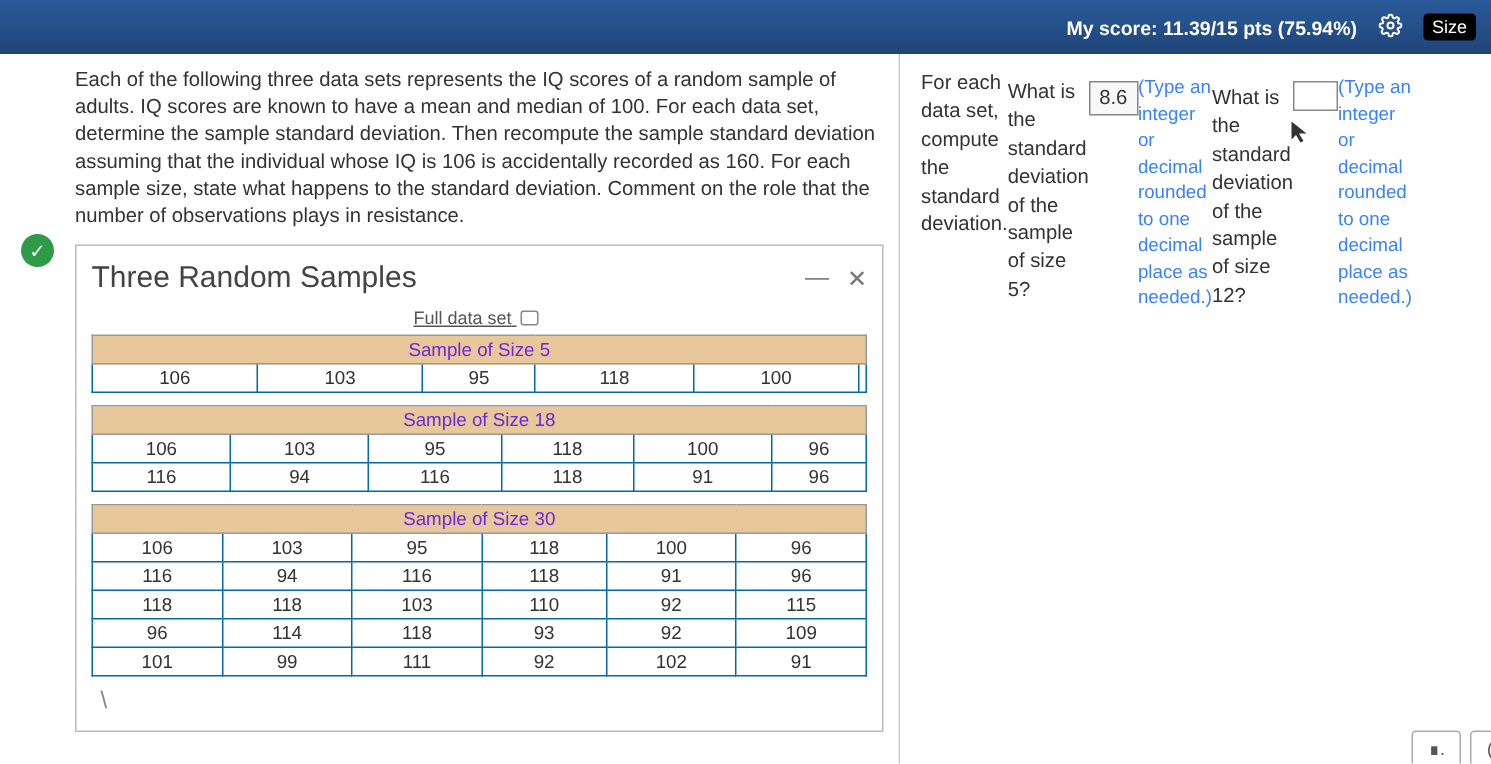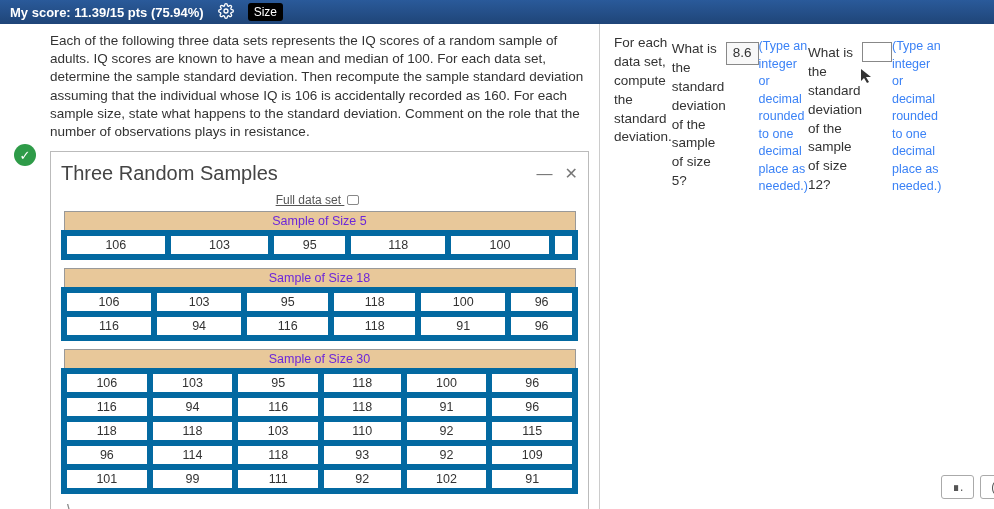--- a/index.html
+++ b/index.html
@@ -8,24 +8,25 @@
       font-size: 13px;
       color: #333;
       width: 994px;
       height: 509px;
       background: #fff;
       position: relative;
       overflow: hidden;
     }
     .topbar {
       background: linear-gradient(#2a5a9a, #1f4578);
-      height: 24px;
+      height: 36px;
       color: #fff;
       display: flex;
       align-items: center;
+      justify-content: flex-end;
       padding: 12px 10px;
       font-size: 13px;
       gap: 14px;
     }
     .topbar .score { font-weight: bold; }
     .gear-icon { width:16px; height:16px; }
     .save-btn {
       background: #000;
       color: #fff;
       padding: 2px 6px;
@@ -83,21 +84,21 @@
     }
     table.dt th.caption {
       background: #e8c89a;
       text-align:center;
       font-weight:normal;
       border:1px solid #999;
       padding:2px;
       color:#6d28d9;
     }
     table.dt td {
-      border:6px solid #0369a1;
+      border:1px solid #0369a1;
       text-align:center;
       padding:2px 0;
       color:#333;
     }
     .right-col {
       flex: 1;
       padding: 10px 14px 10px 14px;
       font-size:13.5px;
       line-height:1.4;
       display:flex;

